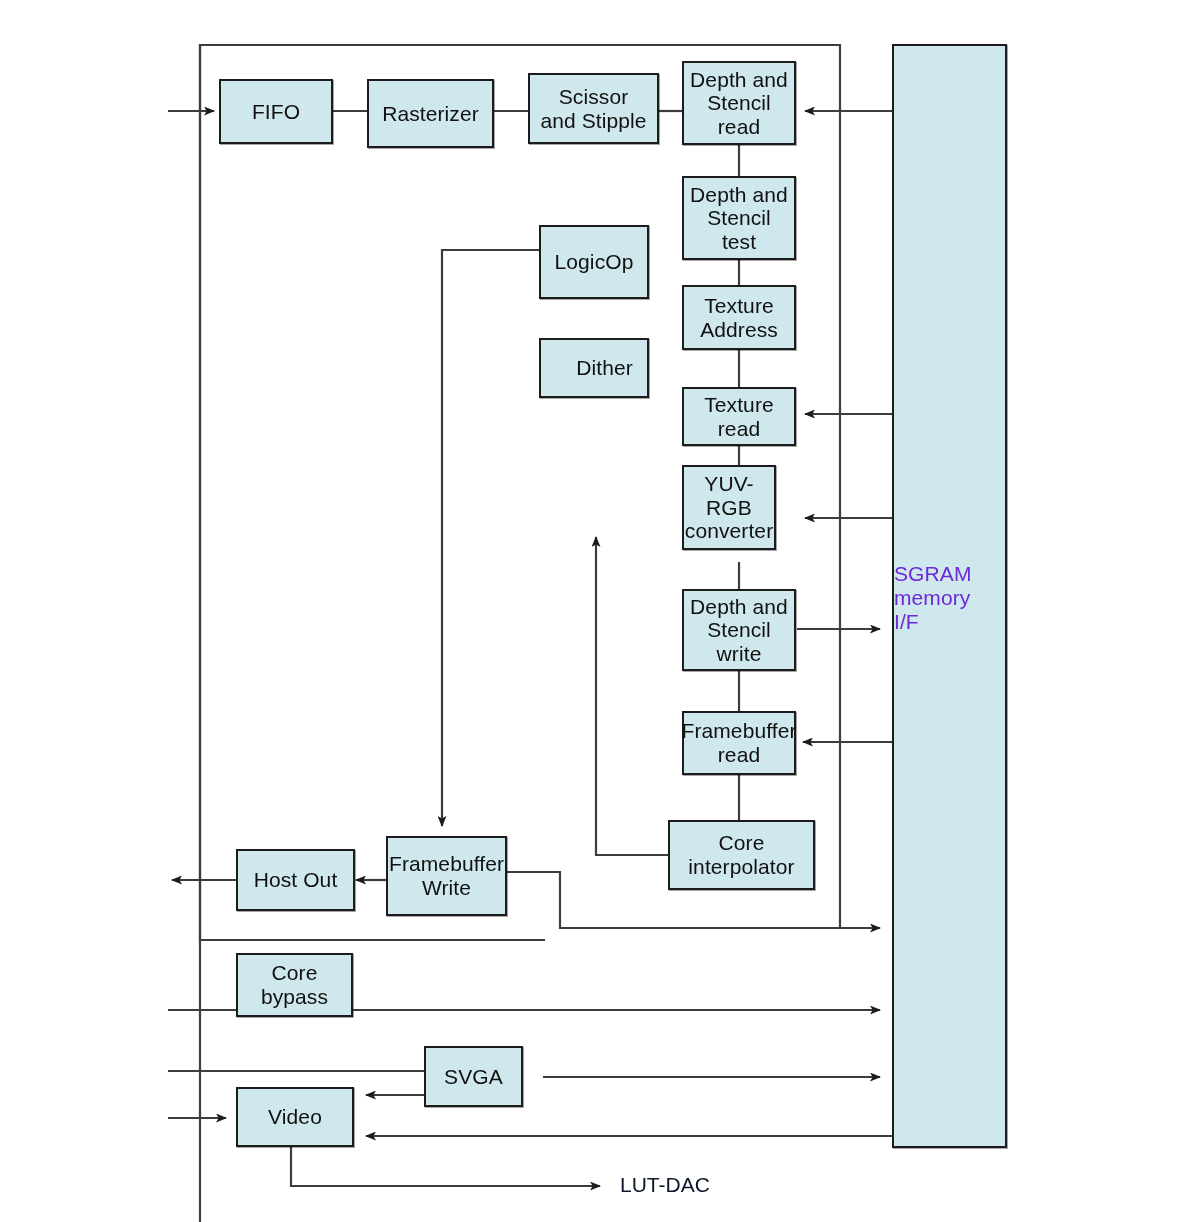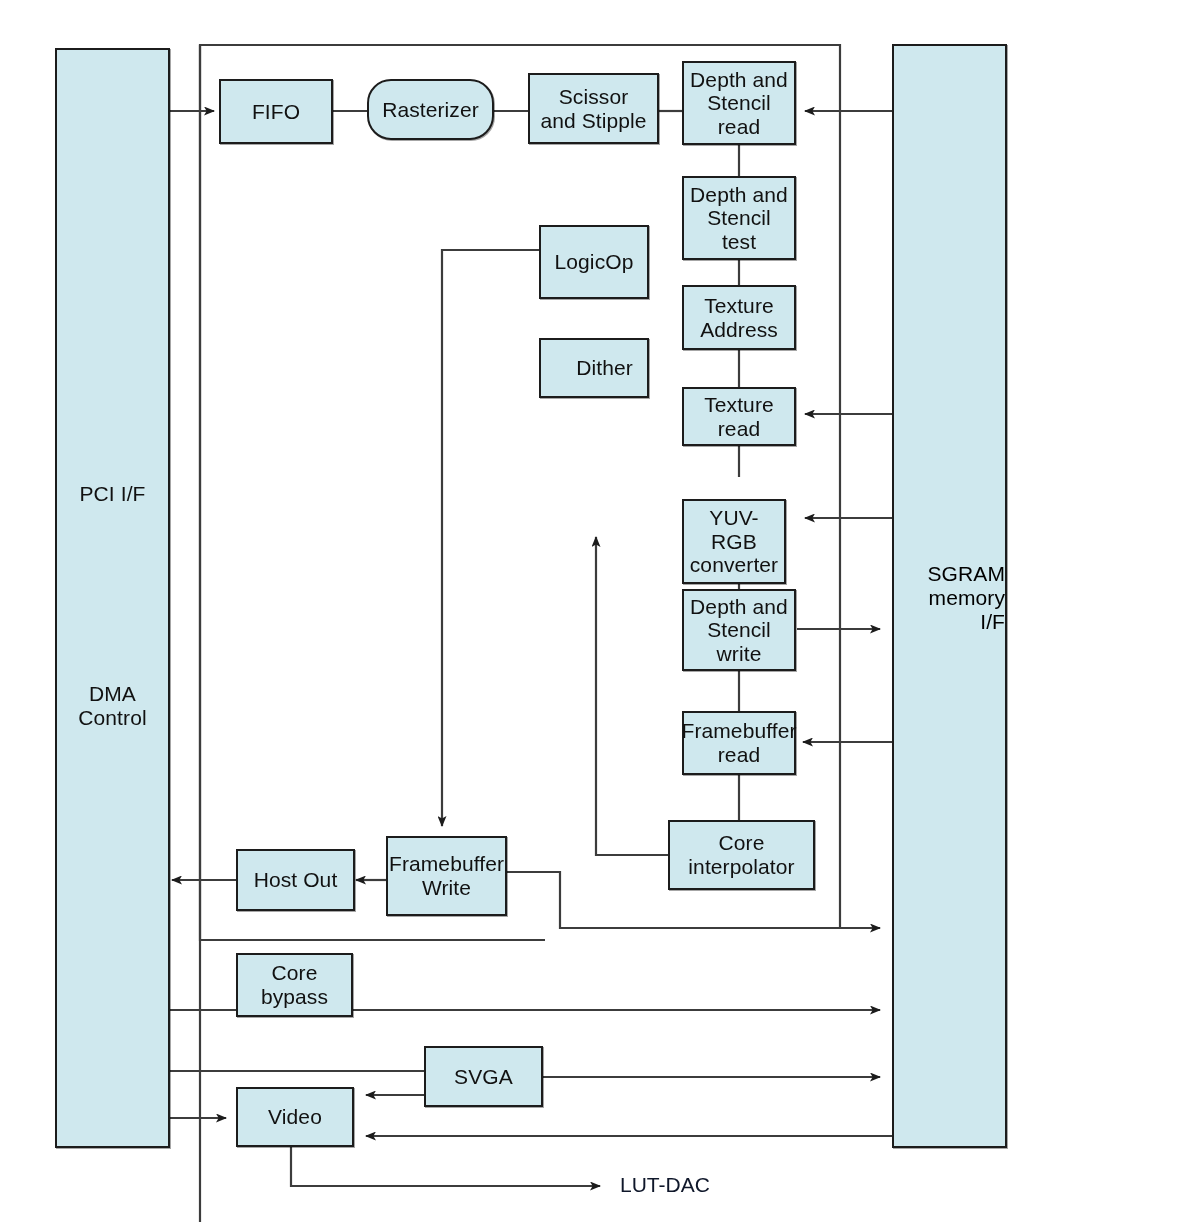--- a/index.html
+++ b/index.html
@@ -25,21 +25,21 @@
   .blk .lbl{white-space:pre-line;padding:0 3px;}
   .freetext{
     position:absolute;
     color:#0f172a;
     font-size:21px;
     z-index:4;
     white-space:nowrap;
   }
   .pci-lbl-1{position:absolute;left:0;right:0;top:432px;text-align:center;font-size:21px;color:#111;}
   .pci-lbl-2{position:absolute;left:0;right:0;top:632px;text-align:center;font-size:21px;color:#111;line-height:1.15;white-space:pre-line;}
-  .sgram-lbl{position:absolute;left:0;right:0;top:516px;text-align:right;font-size:21px;color:#000000;line-height:1.15;white-space:pre-line;}
+  .sgram-lbl{position:absolute;left:0;right:0;top:516px;text-align:left;font-size:21px;color:#6d28d9;line-height:1.15;white-space:pre-line;}
 </style>
 </head>
 <body>
 
 <div id="stage">
 
   <svg id="svg-layer" viewBox="0 0 1200 1222" xmlns="http://www.w3.org/2000/svg">
     <defs>
       <marker id="ah" markerWidth="11" markerHeight="9" refX="10" refY="4.5" orient="auto" markerUnits="userSpaceOnUse">
         <path d="M0,0 L11,4.5 L0,9 L2.6,4.5 Z" fill="#1c1c1c"></path>
@@ -103,37 +103,32 @@
 
       <path d="M168,1118 L226,1118" marker-end="url(#ah)"></path>
 
       <path d="M892,1136 L366,1136" marker-end="url(#ah)"></path>
 
       <path d="M291,1147 L291,1186 L600,1186" marker-end="url(#ah)"></path>
 
     </g>
   </svg>
 
-  <div class="blk" style="left:55px;top:48px;width:115px;height:1100px;">
-    <div class="pci-lbl-1">PCI I/F</div>
-    <div class="pci-lbl-2">DMA
-Control</div>
-  </div>
 
   <div class="blk" style="left:892px;top:44px;width:115px;height:1104px;">
     <div class="sgram-lbl">SGRAM
 memory
 I/F</div>
   </div>
 
   <div class="blk" style="left:219px;top:79px;width:114px;height:65px;">
     <span class="lbl">FIFO</span>
   </div>
 
-  <div class="blk" style="left:367px;top:79px;width:127px;height:61px;border-radius:24px;">
+  <div class="blk" style="left:367px;top:79px;width:127px;height:69px;">
     <span class="lbl">Rasterizer</span>
   </div>
 
   <div class="blk" style="left:528px;top:73px;width:131px;height:71px;">
     <span class="lbl">Scissor
 and Stipple</span>
   </div>
 
   <div class="blk" style="left:682px;top:61px;width:114px;height:84px;">
     <span class="lbl">Depth and
@@ -150,21 +145,21 @@
   <div class="blk" style="left:682px;top:285px;width:114px;height:65px;">
     <span class="lbl">Texture
 Address</span>
   </div>
 
   <div class="blk" style="left:682px;top:387px;width:114px;height:59px;">
     <span class="lbl">Texture
 read</span>
   </div>
 
-  <div class="blk" style="left:682px;top:499px;width:104px;height:85px;">
+  <div class="blk" style="left:682px;top:465px;width:94px;height:85px;">
     <span class="lbl">YUV-
 RGB
 converter</span>
   </div>
 
   <div class="blk" style="left:682px;top:589px;width:114px;height:82px;">
     <span class="lbl">Depth and
 Stencil
 write</span>
   </div>
@@ -195,21 +190,21 @@
 
   <div class="blk" style="left:236px;top:849px;width:119px;height:62px;">
     <span class="lbl">Host Out</span>
   </div>
 
   <div class="blk" style="left:236px;top:953px;width:117px;height:64px;">
     <span class="lbl">Core
 bypass</span>
   </div>
 
-  <div class="blk" style="left:424px;top:1046px;width:119px;height:61px;">
+  <div class="blk" style="left:424px;top:1046px;width:99px;height:61px;">
     <span class="lbl">SVGA</span>
   </div>
 
   <div class="blk" style="left:236px;top:1087px;width:118px;height:60px;">
     <span class="lbl">Video</span>
   </div>
 
   <div class="freetext" style="left:620px;top:1173px;">LUT-DAC</div>
 
 </div>

